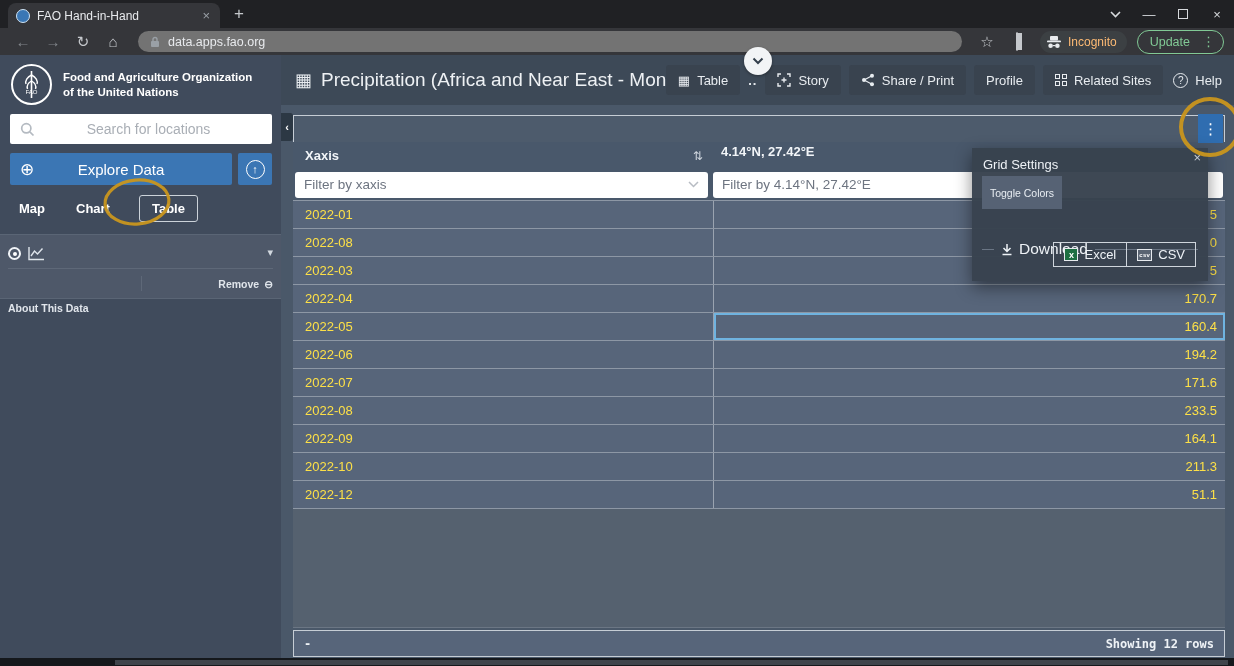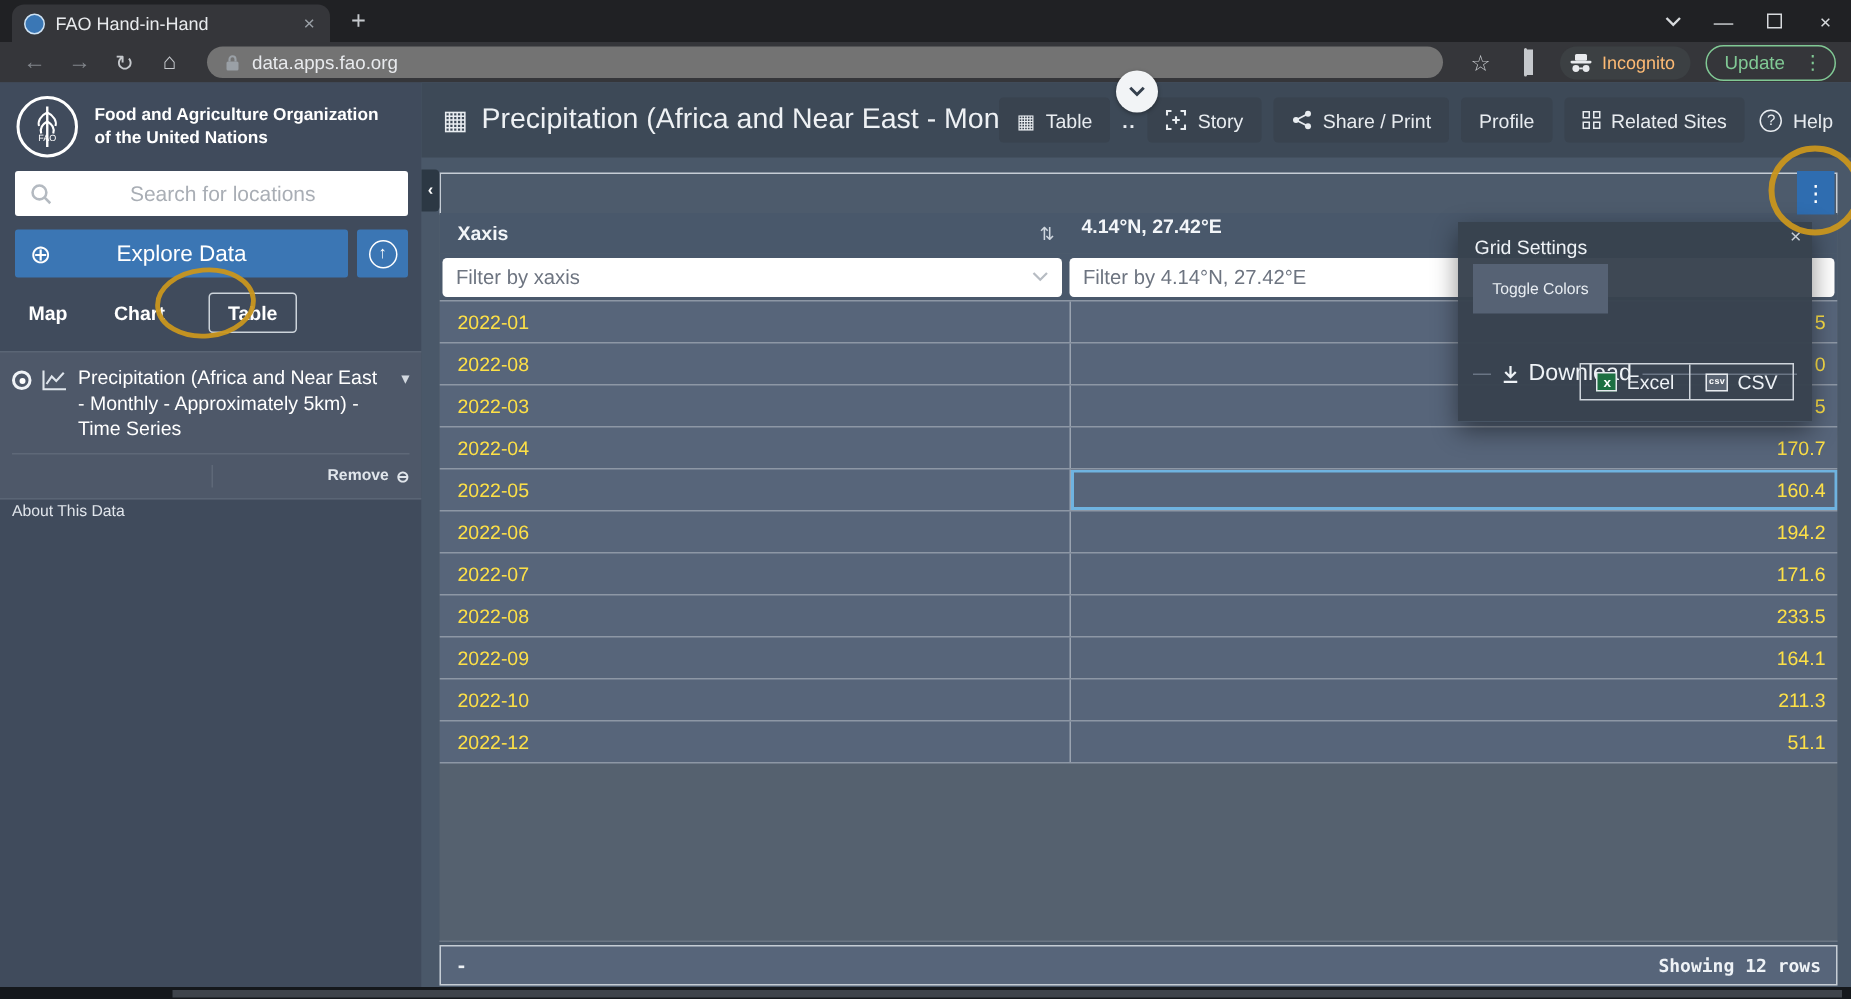--- a/index.html
+++ b/index.html
@@ -46,21 +46,21 @@
   .side-tab { color:#fff; font-size:13px; font-weight:bold; padding:5px 2px; }
   .side-tab.sel { border:1px solid #ccd3da; border-radius:3px; padding:5px 12px; }
   .dataset-card { margin-top:4px; background:#4e5869; border-top:1px solid #5a6575; border-bottom:1px solid #5a6575; padding:9px 8px 0 8px; }
   .ds-row { display:flex; gap:7px; position:relative; padding-right:16px; }
   .radio { width:13px; height:13px; border:2px solid #f0f3f7; border-radius:50%; flex:none; margin-top:3px; position:relative; }
   .radio::after { content:""; position:absolute; left:2.5px; top:2.5px; width:4px; height:4px; border-radius:50%; background:#fff; }
   .ds-title { color:#fff; font-size:13px; line-height:1.3; }
   .ds-caret { position:absolute; right:0; top:2px; color:#d2d8df; font-size:11px; }
   .ds-foot { display:flex; align-items:center; justify-content:space-between; border-top:1px solid #5e6878; margin-top:7px; height:30px; position:relative; }
   .ds-foot::before { content:""; position:absolute; left:50%; top:7px; bottom:7px; width:1px; background:#5e6878; }
-  .ds-about { color:#e0e5eb; font-size:10.5px; font-weight:normal;margin-top:48px; }
+  .ds-about { color:#e0e5eb; font-size:10.5px; font-weight:bold;margin-top:48px; }
   .ds-remove { color:#e0e5eb; font-size:10.5px; font-weight:bold; display:flex; align-items:center; gap:5px; }
   .collapse-handle { position:absolute; left:281px; top:113px; width:12px; height:28px; background:#2c3844; border-radius:0 3px 3px 0; color:#fff; font-size:11px; font-weight:bold; display:flex; align-items:center; justify-content:center; z-index:6; }
 
   
   .main { position:absolute; left:281px; right:0; top:55px; bottom:8px; background:#4a5869; }
   .titlebar { height:50px; background:#3d4957; display:flex; align-items:center; padding:0 10px 0 14px; }
   .title-grid-ic { color:#e8ecf0; font-size:18px; }
   .page-title { color:#eef1f4; font-size:19px; margin-left:9px; white-space:nowrap; overflow:hidden; max-width:455px; }
   .hbtns { margin-left:auto; display:flex; align-items:center; gap:8px; }
   .hbtn { background:#39434f; border-radius:3px; height:30px; padding:0 12px; display:flex; align-items:center; gap:7px; color:#e8ecf0; font-size:13px; white-space:nowrap; }
@@ -90,21 +90,21 @@
   .td { font-size:13px; color:#fde047; line-height:27px; }
   .td.c1 { width:420px; padding-left:12px; }
   .td.c2 { flex:1; text-align:right; padding-right:8px; border-left:1px solid #9aa3b0; }
   .td.c2.sel { box-shadow:inset 0 0 0 2px #6fb3e0; }
   .statusbar { position:absolute; left:12px; right:9px; bottom:1px; height:27px; background:#57657a; border:1px solid #c6cdd5; display:flex; align-items:center; justify-content:space-between; padding:0 10px; font-family:"DejaVu Sans Mono",monospace; font-weight:bold; font-size:12px; color:#eef2f6; }
 
   
   .popup { position:absolute; left:691px; top:93px; width:236px; height:133px; background:rgba(56,66,78,0.97); box-shadow:0 6px 16px rgba(0,0,0,.45); z-index:20; }
   .popup-close { position:absolute; top:2px; right:7px; color:#c8ced6; font-size:13px; }
   .popup-title { position:absolute; left:11px; top:9px; color:#eef2f6; font-size:13px; }
-  .toggle-btn { position:absolute; left:10px; top:28px; width:90px; height:33px; background:#566274; color:#e8edf2; font-size:10.5px; display:flex; align-items:center; justify-content:center; }
+  .toggle-btn { position:absolute; left:10px; top:28px; width:80px; height:33px; background:#566274; color:#e8edf2; font-size:10.5px; display:flex; align-items:center; justify-content:center; }
   .dl-row { position:absolute; left:10px; right:10px; top:68px; display:flex; align-items:center; gap:7px; color:#eef2f6; font-size:15.5px;margin-top:24px; }
   .dl-row::before, .dl-row::after { content:""; flex:1; border-top:1px solid #6a7584; }
   .dl-row::before { max-width:12px; }
   .dl-label { display:flex; align-items:center; gap:6px; }
   .dl-btns { position:absolute; right:12px; top:94px; display:flex; border:1px solid #cfd5dc; }
   .dl-btn { display:flex; align-items:center; gap:6px; padding:4px 10px; color:#eef2f6; font-size:13px; }
   .dl-btn + .dl-btn { border-left:1px solid #cfd5dc; }
   .xlic { width:14px; height:13px; background:#1d6f42; border:1px solid #e6eaee; color:#fff; font-size:9px; font-weight:bold; display:flex; align-items:center; justify-content:center; }
   .csvic { width:15px; height:12px; background:#5a6472; border:1px solid #e6eaee; color:#fff; font-size:6px; font-weight:bold; display:flex; align-items:center; justify-content:center; letter-spacing:.3px; }
 
@@ -201,21 +201,20 @@
     <span class="side-tab">Chart</span>
     <span class="side-tab sel">Table</span>
   </div>
   <div class="dataset-card">
     <div class="ds-row">
       <span class="radio"></span>
       <svg width="17" height="15" viewBox="0 0 17 15" style="flex:none;margin-top:2px">
           <polyline points="1,1 1,13.5 16,13.5" fill="none" stroke="#dfe5ec" stroke-width="1.4"></polyline>
           <polyline points="3,10 6.5,5 9.5,8 14.5,2.5" fill="none" stroke="#dfe5ec" stroke-width="1.4"></polyline>
         </svg>
-      <span class="ds-title">Precipitation (Africa and Near East - Monthly - Approximately 5km) - Time Series</span>
       <span class="ds-caret">▾</span>
     </div>
     <div class="ds-foot">
       <span class="ds-about">About This Data</span>
       <span class="ds-remove">
         <span>Remove</span>
         <span>⊖</span>
       </span>
     </div>
   </div>

